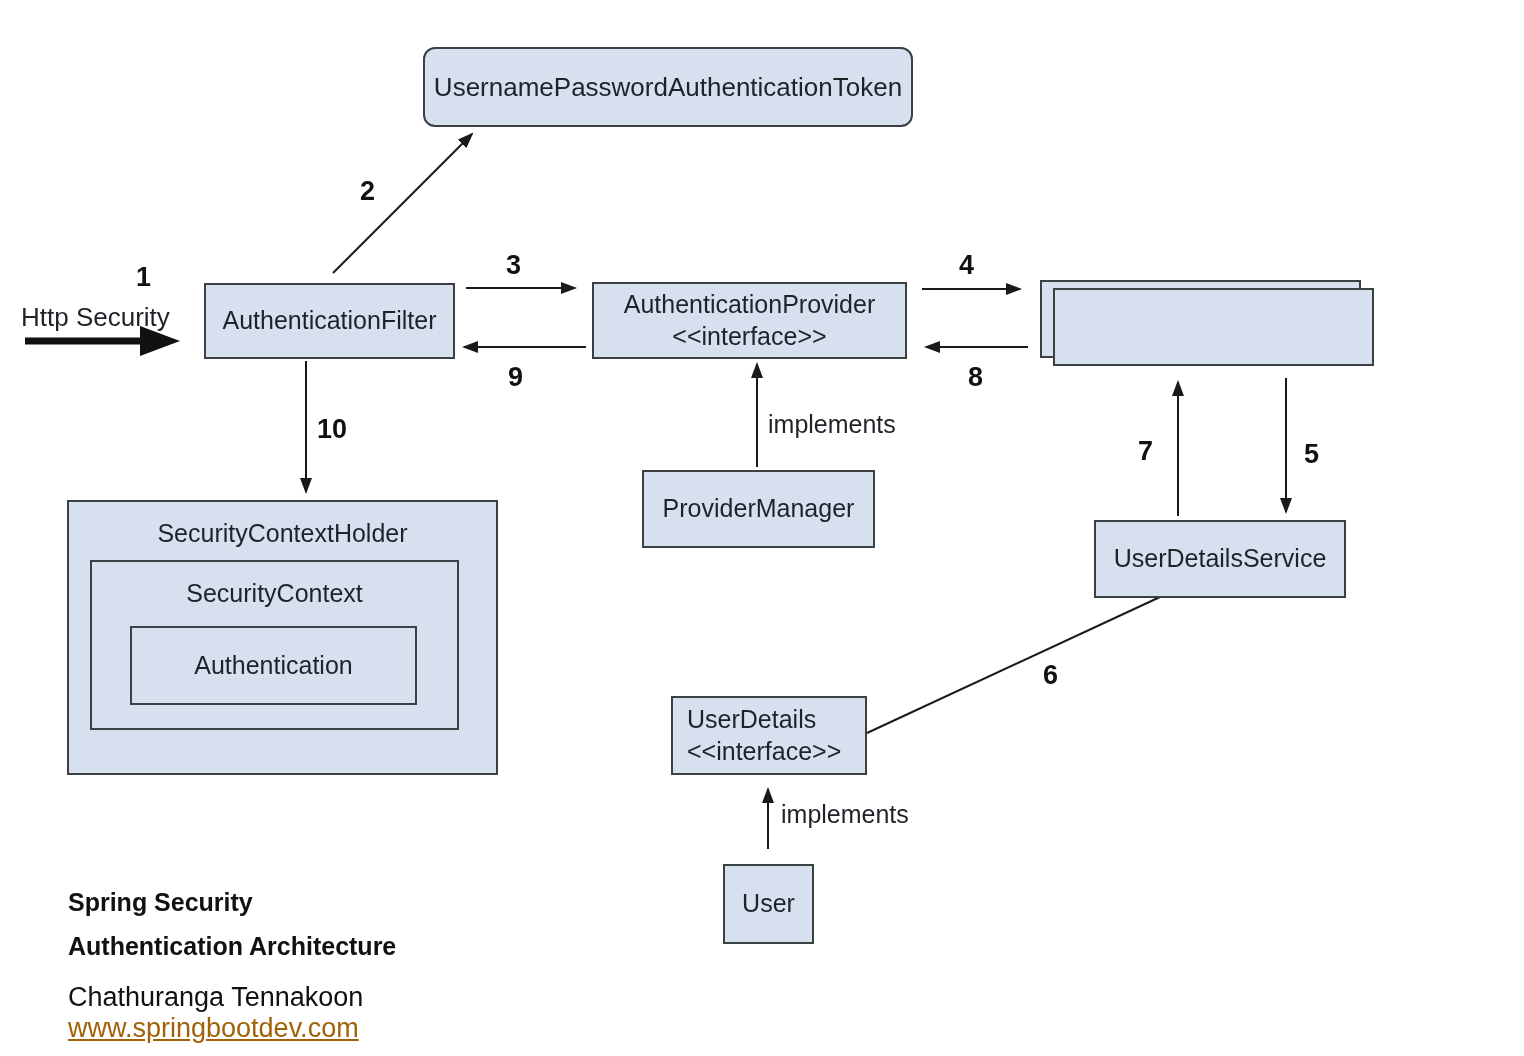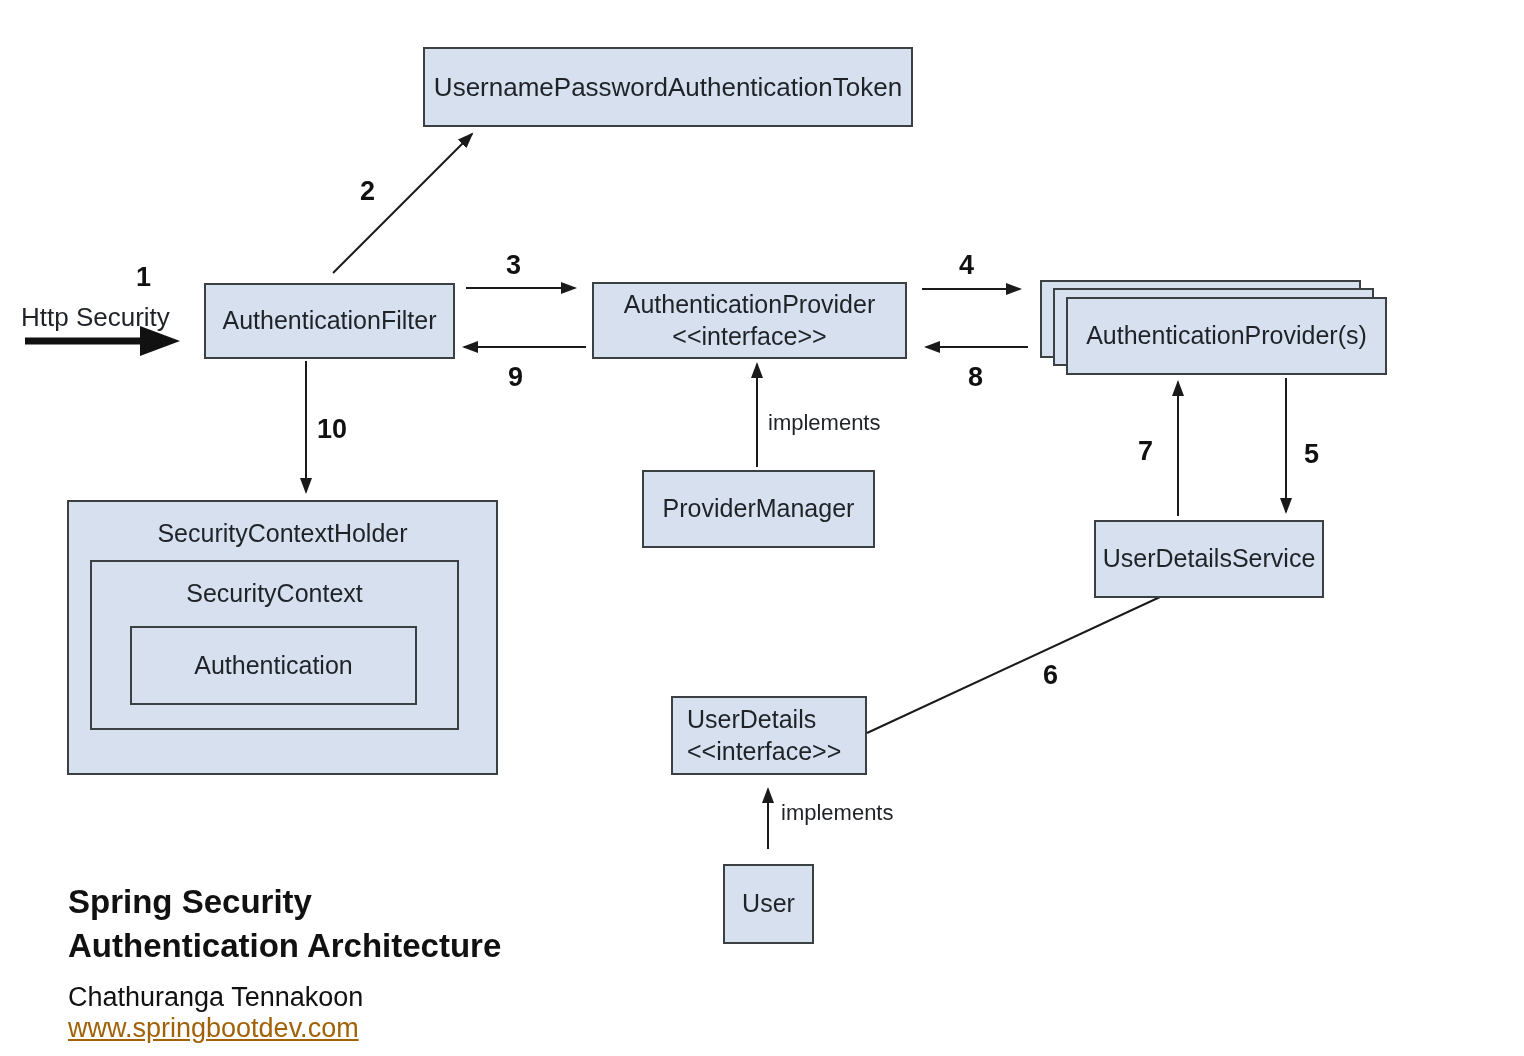--- a/index.html
+++ b/index.html
@@ -37,31 +37,31 @@
   }
   .edge-label {
     position: absolute;
     font-size: 27px;
     font-weight: bold;
     color: #111111;
     white-space: nowrap;
   }
   .text-label {
     position: absolute;
-    font-size: 22px;
+    font-size: 25px;
     font-weight: normal;
     color: #1f2328;
     white-space: nowrap;
   }
   .http-label { font-size: 26px; }
   .footer-title {
     position: absolute;
     left: 68px;
     top: 880px;
-    font-size: 33px;
+    font-size: 25px;
     font-weight: bold;
     line-height: 44px;
     color: #111111;
   }
   .footer-credit {
     position: absolute;
     left: 68px;
     top: 982px;
     font-size: 27px;
     line-height: 31px;
@@ -105,44 +105,41 @@
 
     <line x1="1286" y1="378" x2="1286" y2="512" stroke="#1a1a1a" stroke-width="2" marker-end="url(#ah)"></line>
 
     <line x1="1178" y1="516" x2="1178" y2="382" stroke="#1a1a1a" stroke-width="2" marker-end="url(#ah)"></line>
 
     <line x1="867" y1="733" x2="1160" y2="597" stroke="#1a1a1a" stroke-width="2"></line>
 
     <line x1="768" y1="849" x2="768" y2="789" stroke="#1a1a1a" stroke-width="2" marker-end="url(#ah)"></line>
   </svg>
 
-  <div class="node" style="left:423px; top:47px; width:490px; height:80px; font-size:26px;">
+  <div class="node" style="left:423px; top:47px; width:490px; height:80px; font-size:26px;border-radius:12px;">
     <span>UsernamePasswordAuthenticationToken</span>
   </div>
 
   <div class="node" style="left:196px; top:283px; width:251px; height:76px;margin-left:8px;">
     <span>AuthenticationFilter</span>
   </div>
 
   <div class="node" style="left:592px; top:282px; width:315px; height:77px;">
     <span>AuthenticationProvider</span>
     <span>&lt;&lt;interface&gt;&gt;</span>
   </div>
 
   <div class="stack-box" style="left:1040px; top:280px; width:321px; height:78px;"></div>
   <div class="stack-box" style="left:1053px; top:288px; width:321px; height:78px;"></div>
-  <div class="node" style="left:1066px; top:297px; width:321px; height:78px;">
-    <span>AuthenticationProvider(s)</span>
-  </div>
 
   <div class="node" style="left:642px; top:470px; width:233px; height:78px;">
     <span>ProviderManager</span>
   </div>
 
-  <div class="node" style="left:1094px; top:520px; width:230px; height:78px;">
+  <div class="node" style="left:1094px; top:520px; width:252px; height:78px;">
     <span>UserDetailsService</span>
   </div>
 
   <div class="node top-label" style="left:67px; top:500px; width:431px; height:275px;">
     <span>SecurityContextHolder</span>
   </div>
   <div class="node top-label" style="left:90px; top:560px; width:369px; height:170px;">
     <span>SecurityContext</span>
   </div>
   <div class="node" style="left:130px; top:626px; width:287px; height:79px;">

